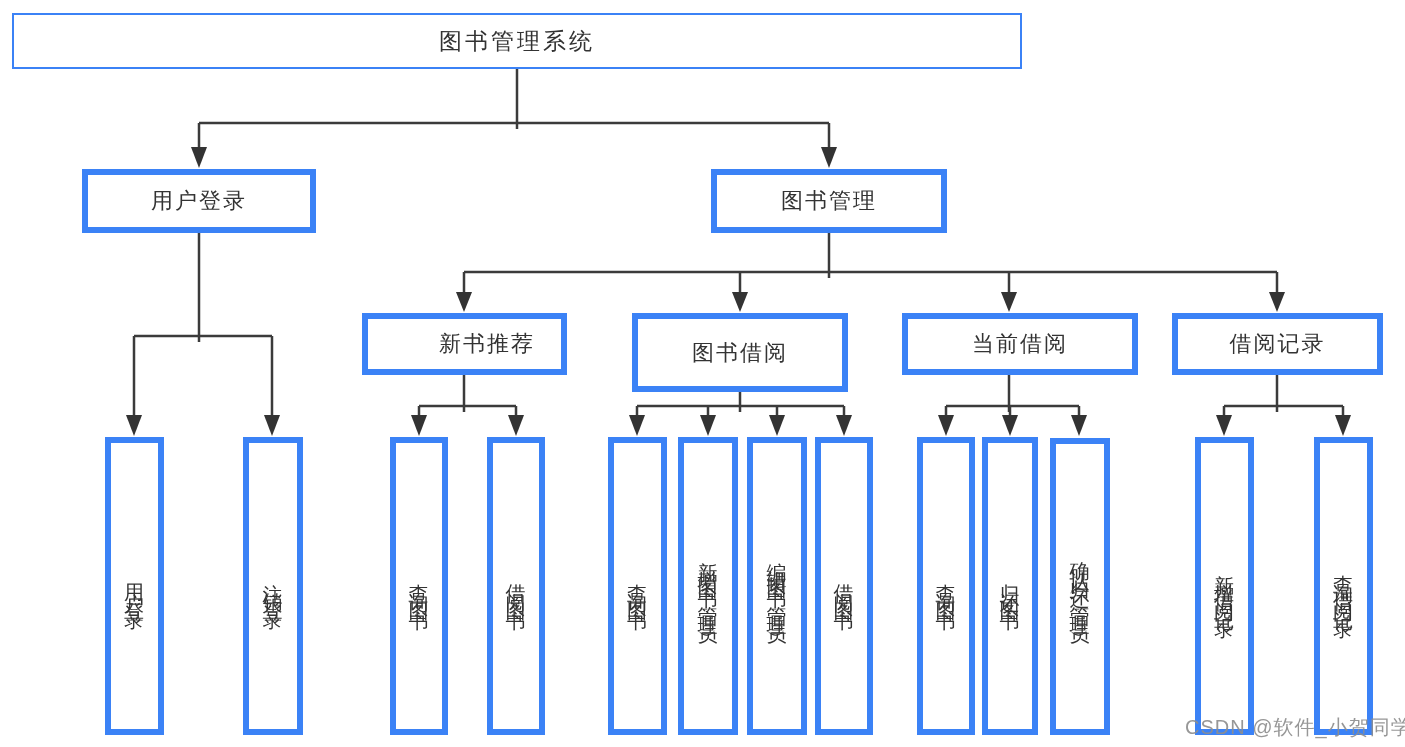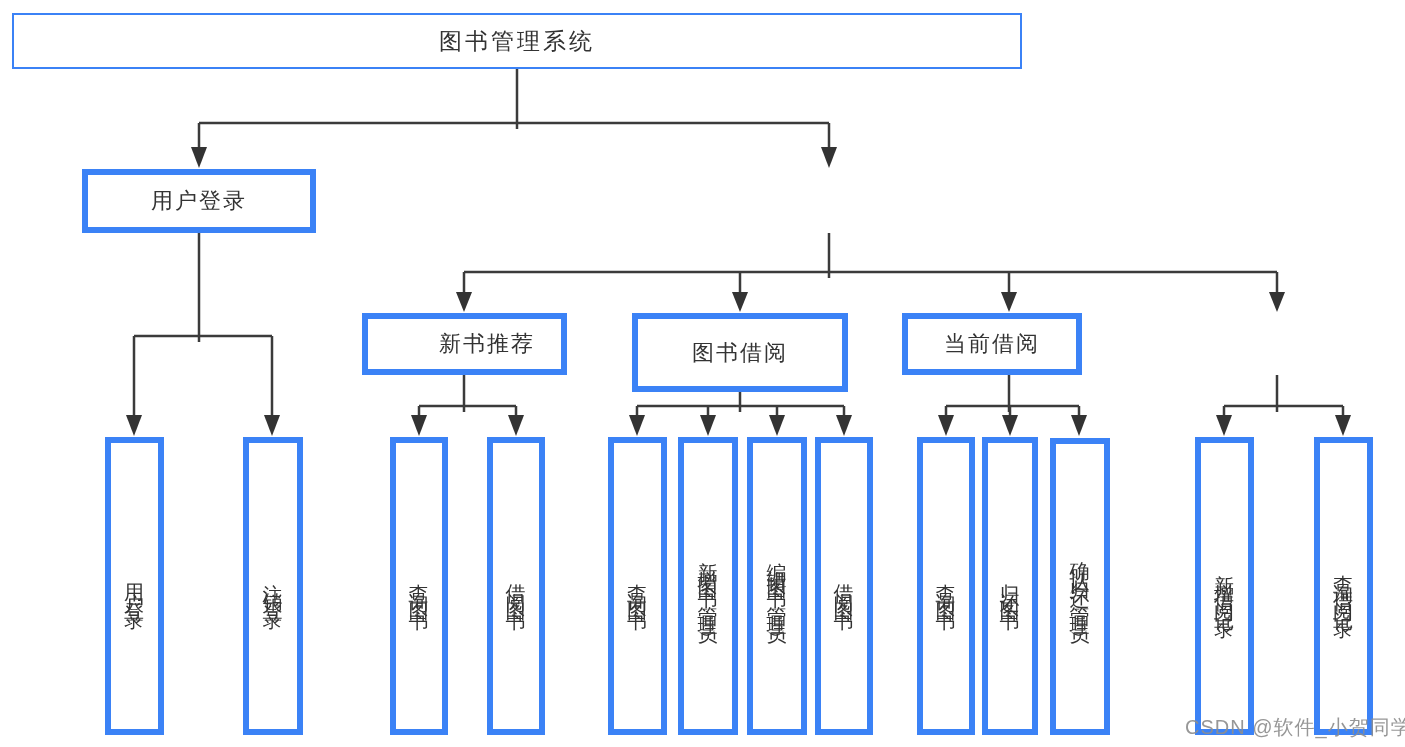--- a/index.html
+++ b/index.html
@@ -130,24 +130,26 @@
       <path d="M1071,415 L1087,415 L1079,436 Z"></path>
 
       <path d="M1216,415 L1232,415 L1224,436 Z"></path>
       <path d="M1335,415 L1351,415 L1343,436 Z"></path>
     </g>
   </svg>
 
   <div class="node hbox root-box" style="left:12px; top:13px; width:1010px; height:56px;">图书管理系统</div>
 
   <div class="node hbox" style="left:82px; top:169px; width:234px; height:64px;">用户登录</div>
+  <div class="node hbox" style="left:711px; top:169px; width:236px; height:64px;">图书管理</div>
 
   <div class="node hbox" style="left:362px; top:313px; width:205px; height:62px;padding-left:45px;">新书推荐</div>
   <div class="node hbox" style="left:632px; top:313px; width:216px; height:79px;">图书借阅</div>
-  <div class="node hbox" style="left:902px; top:313px; width:180px; height:62px;">当前借阅</div>
+  <div class="node hbox" style="left:902px; top:313px; width:236px; height:62px;">当前借阅</div>
+  <div class="node hbox" style="left:1172px; top:313px; width:211px; height:62px;">借阅记录</div>
 
   <div class="node vbox" style="left:105px; top:437px; width:59px; height:298px;">
     <span>用户登录</span>
   </div>
   <div class="node vbox" style="left:243px; top:437px; width:60px; height:298px;">
     <span>注销登录</span>
   </div>
 
   <div class="node vbox" style="left:390px; top:437px; width:58px; height:298px;">
     <span>查询图书</span>

